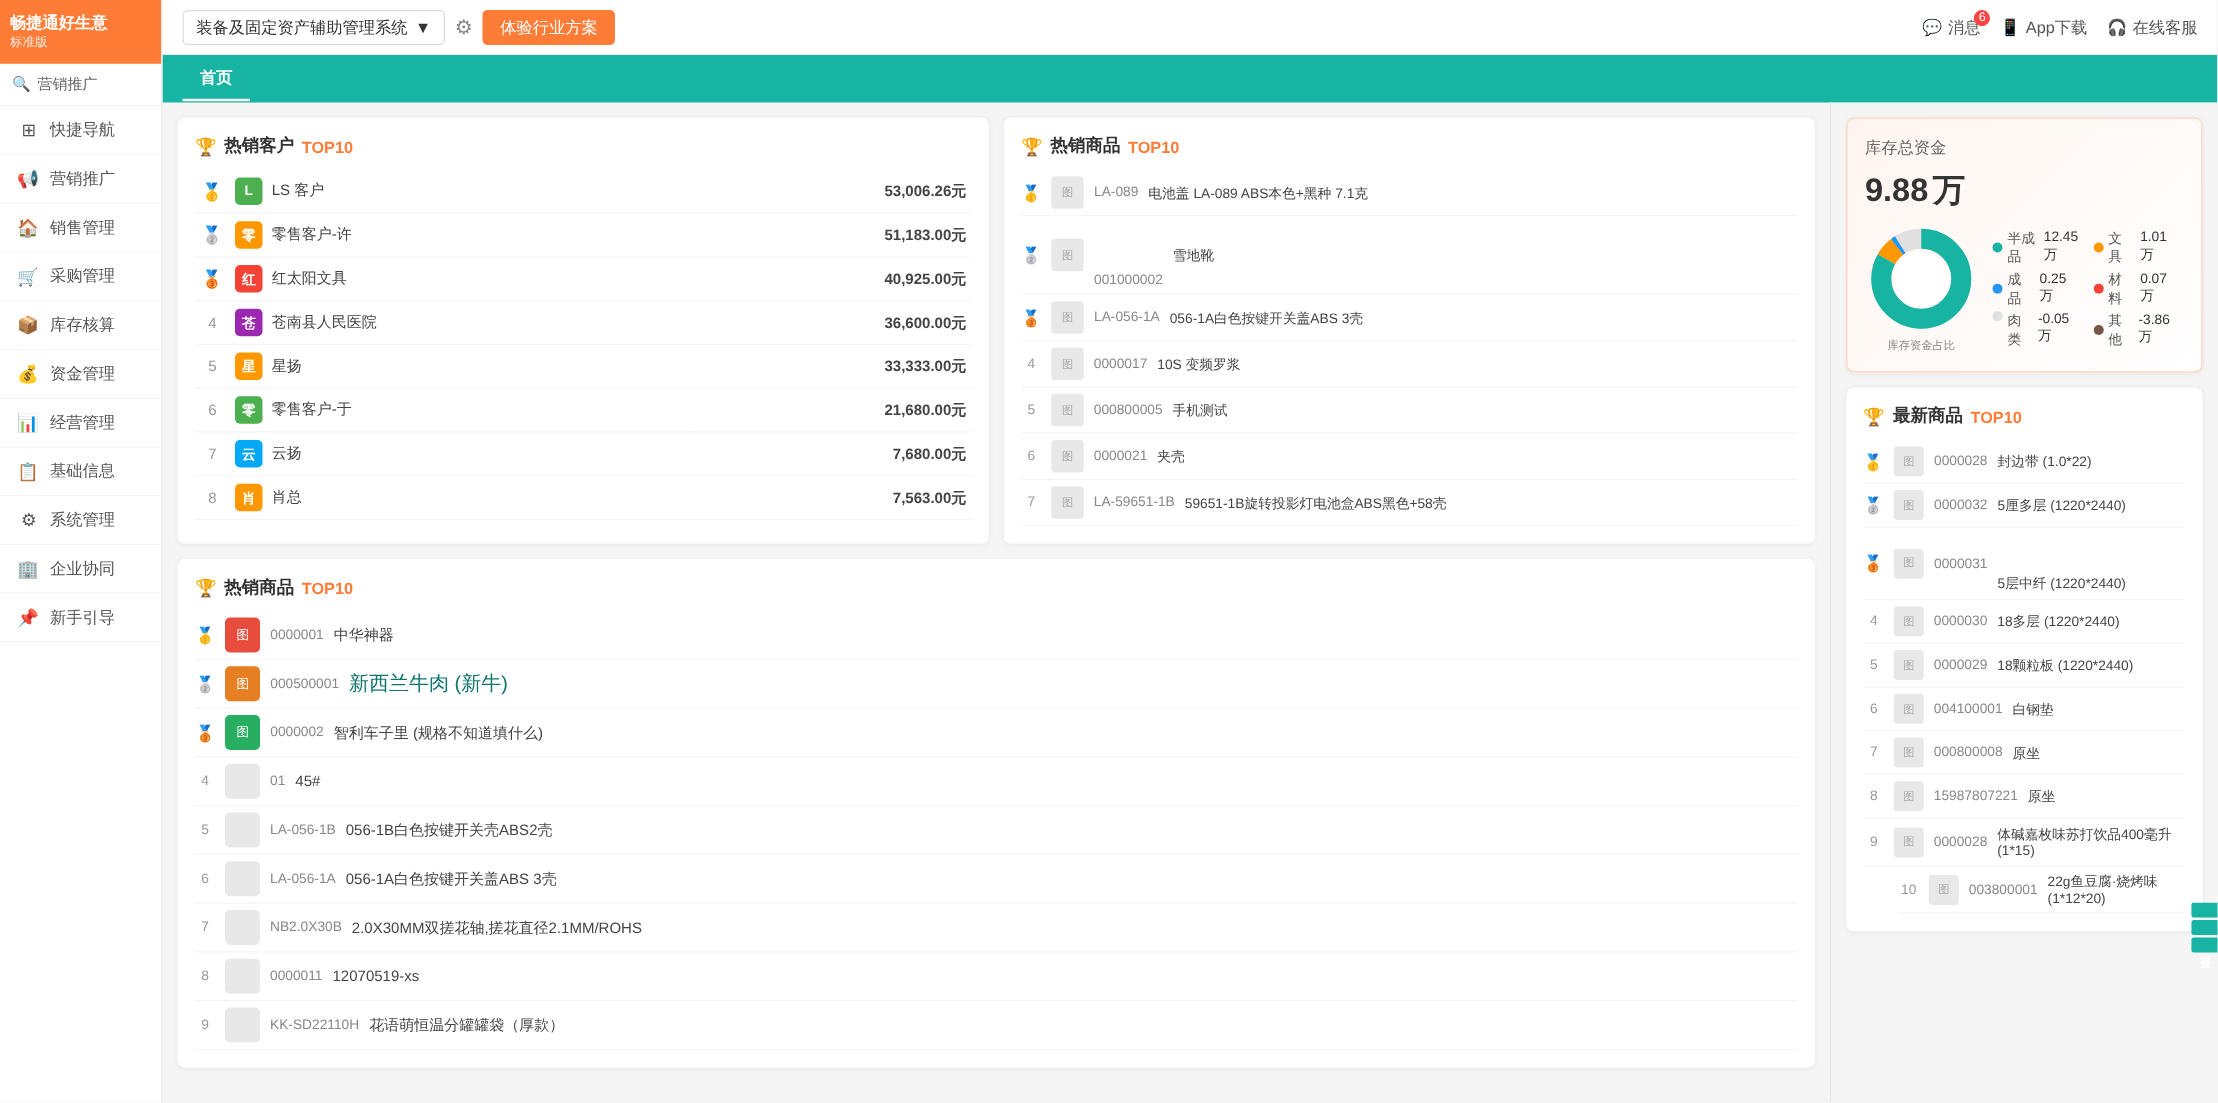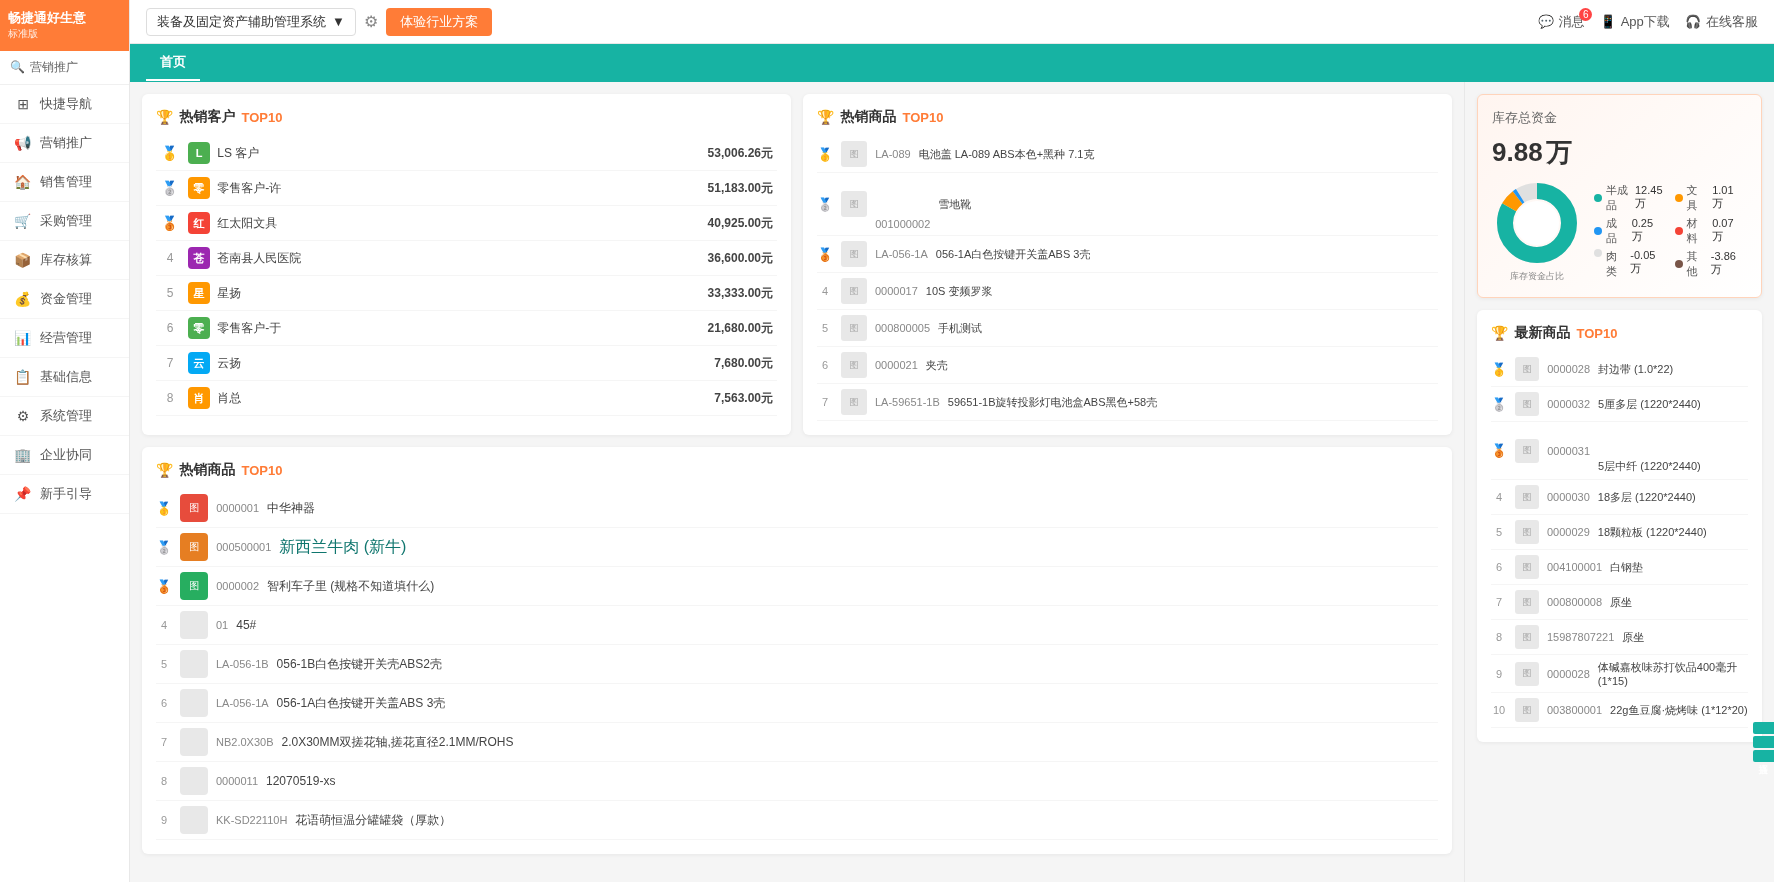--- a/index.html
+++ b/index.html
@@ -764,21 +764,21 @@
     <span style="font-size:11px;color:#444;flex:1;">原坐</span>
   </div>
             <div style="display: flex; align-items: center; gap: 8px; padding: 5px 0px; border-bottom: 1px solid rgb(245, 245, 245);">
     <span style="color:#999;font-size:11px;width:16px;text-align:center;">9</span>
     <div style="width:24px;height:24px;border-radius:3px;background:#e8e8e8;flex-shrink:0;display:flex;align-items:center;justify-content:center;">
       <span style="color:#aaa;font-size:9px;">图</span>
     </div>
     <span style="font-size:11px;color:#888;">0000028</span>
     <span style="font-size:11px;color:#444;flex:1;">体碱嘉枚味苏打饮品400毫升 (1*15)</span>
   </div>
-            <div style="display: flex; align-items: center; gap: 8px; padding: 5px 0px; border-bottom: 1px solid rgb(245, 245, 245);">
+            <div style="display: flex; align-items: center; gap: 8px; padding: 5px 0px; border-bottom: 1px solid rgb(245, 245, 245); margin-left: 28px;">
     <span style="color:#999;font-size:11px;width:16px;text-align:center;">10</span>
     <div style="width:24px;height:24px;border-radius:3px;background:#e8e8e8;flex-shrink:0;display:flex;align-items:center;justify-content:center;">
       <span style="color:#aaa;font-size:9px;">图</span>
     </div>
     <span style="font-size:11px;color:#888;">003800001</span>
     <span style="font-size:11px;color:#444;flex:1;">22g鱼豆腐·烧烤味 (1*12*20)</span>
   </div>
           </div>
       </div>
     </div>

